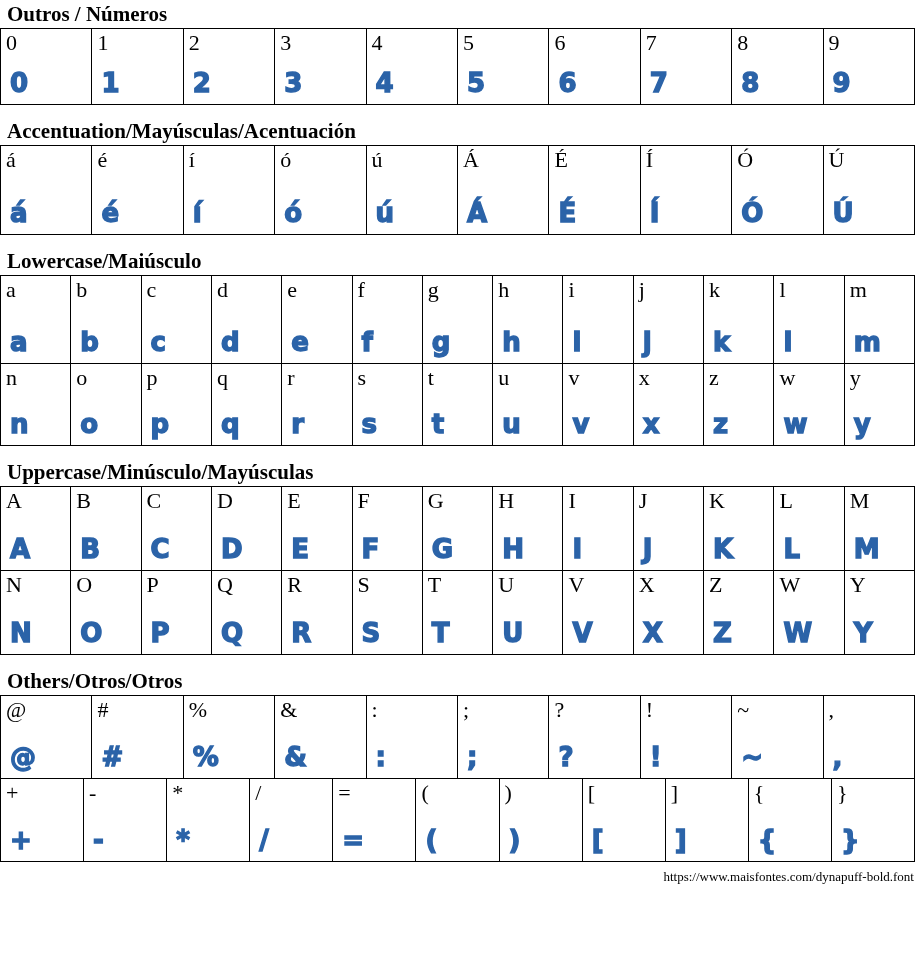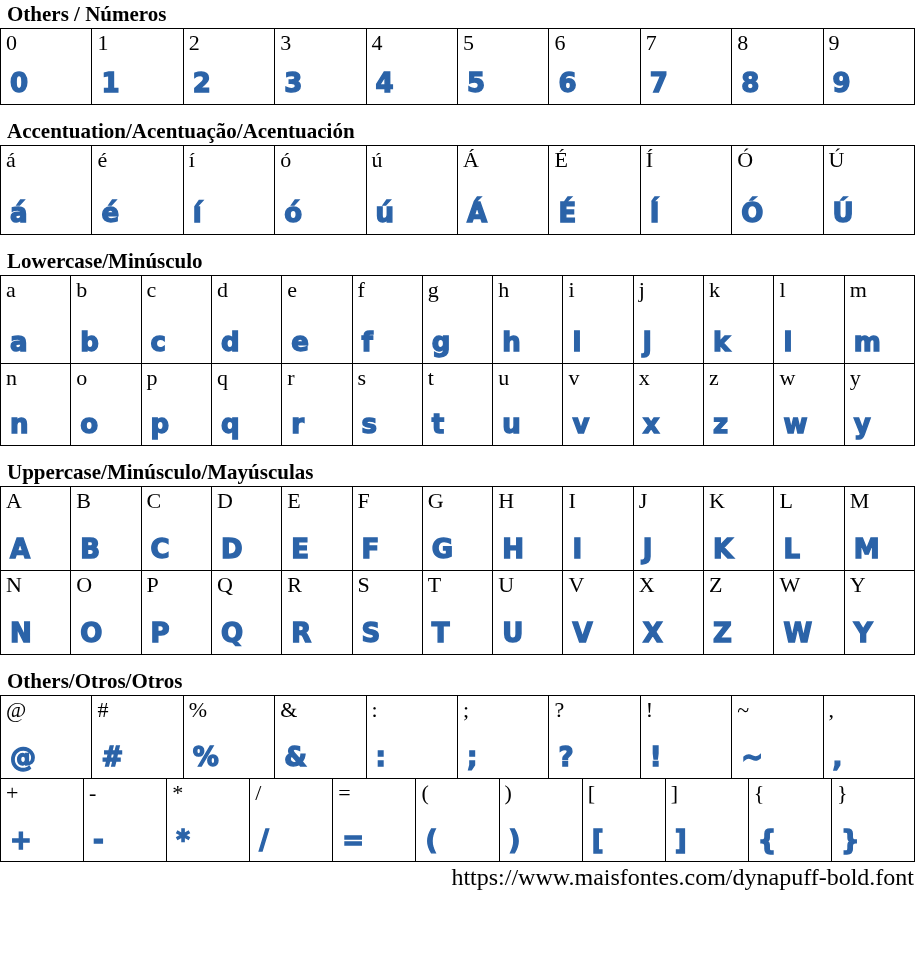--- a/index.html
+++ b/index.html
@@ -65,34 +65,34 @@
   .sec-numbers .row { height: 75px; }
   .sec-accentuation .row { height: 88px; }
   .sec-lowercase .row-0 { height: 87px; }
   .sec-lowercase .row-1 { height: 81px; }
   .sec-uppercase .row { height: 83px; }
   .sec-others .row { height: 82px; }
   .footer {
     width: 914px;
     text-align: right;
     font-family: "Liberation Serif", serif;
-    font-size: 24px;
+    font-size: 13px;
     line-height: 24px;
     margin-top: 3px;
     padding-right: 1px;
     color: #000000;
   }
 </style>
 </head>
 <body>
 
 <div class="page">
 
   <section class="section sec-numbers">
-    <h2 class="sec-title">Others / Números</h2>
+    <h2 class="sec-title">Outros / Números</h2>
     <div class="sec-table">
         <div class="row row-0" style="grid-template-columns: repeat(10, 1fr);">
           <div class="cell">
             <span class="ref">0</span>
             <span class="puff">0</span>
           </div>
           <div class="cell">
             <span class="ref">1</span>
             <span class="puff">1</span>
           </div>
@@ -126,21 +126,21 @@
           </div>
           <div class="cell">
             <span class="ref">9</span>
             <span class="puff">9</span>
           </div>
         </div>
       </div>
   </section>
 
   <section class="section sec-accentuation">
-    <h2 class="sec-title">Accentuation/Acentuação/Acentuación</h2>
+    <h2 class="sec-title">Accentuation/Mayúsculas/Acentuación</h2>
     <div class="sec-table">
         <div class="row row-0" style="grid-template-columns: repeat(10, 1fr);">
           <div class="cell">
             <span class="ref">á</span>
             <span class="puff">á</span>
           </div>
           <div class="cell">
             <span class="ref">é</span>
             <span class="puff">é</span>
           </div>
@@ -174,21 +174,21 @@
           </div>
           <div class="cell">
             <span class="ref">Ú</span>
             <span class="puff">Ú</span>
           </div>
         </div>
       </div>
   </section>
 
   <section class="section sec-lowercase">
-    <h2 class="sec-title">Lowercase/Minúsculo</h2>
+    <h2 class="sec-title">Lowercase/Maiúsculo</h2>
     <div class="sec-table">
         <div class="row row-0" style="grid-template-columns: repeat(13, 1fr);">
           <div class="cell">
             <span class="ref">a</span>
             <span class="puff">a</span>
           </div>
           <div class="cell">
             <span class="ref">b</span>
             <span class="puff">b</span>
           </div>

